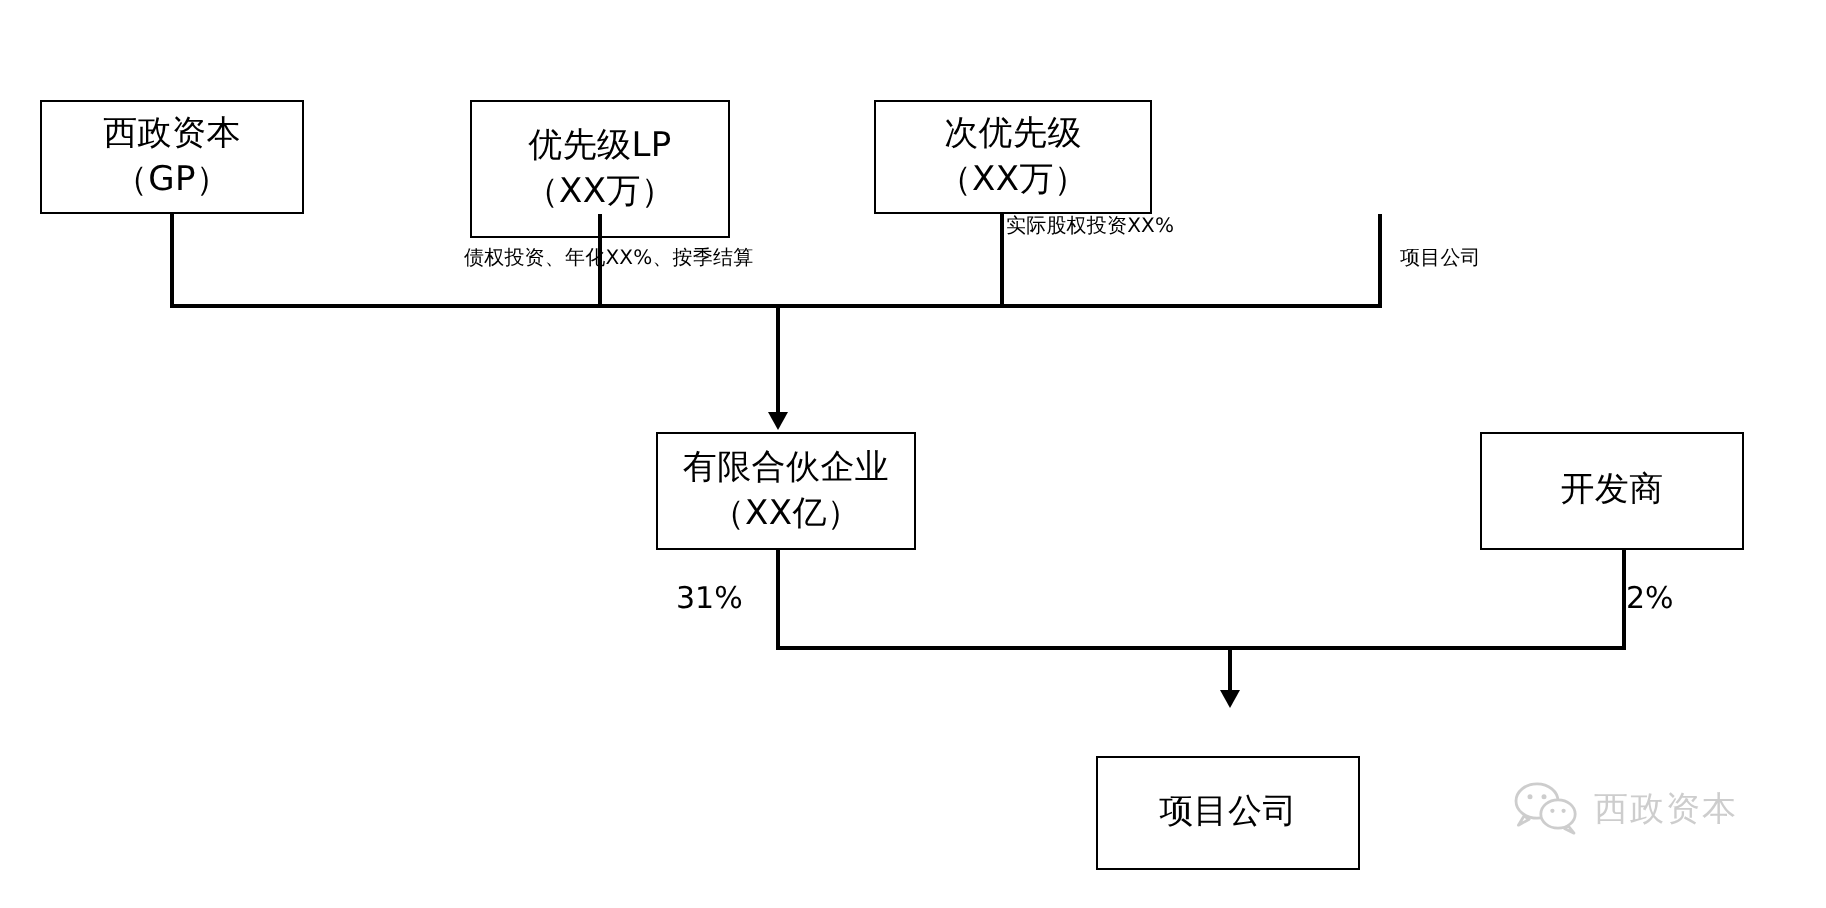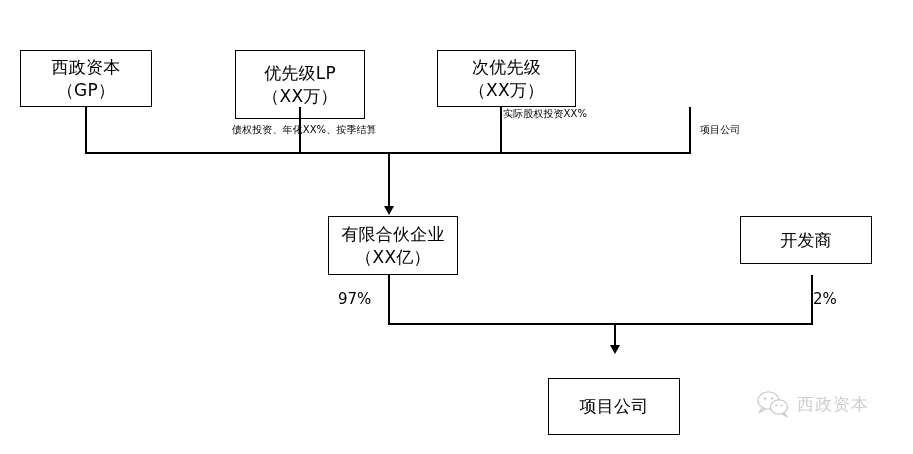--- a/index.html
+++ b/index.html
@@ -126,34 +126,34 @@
 
   <div class="edge-label" style="left:232px; top:124px;">债权投资、年化XX%、按季结算</div>
   <div class="edge-label" style="left:503px; top:108px;">实际股权投资XX%</div>
   <div class="edge-label" style="left:700px; top:124px;">项目公司</div>
 
   <div class="node" style="left:328px; top:216px; width:130px; height:59px;text-align:center;">
     <span>有限合伙企业
 （XX亿）</span>
   </div>
 
-  <div class="node" style="left:740px; top:216px; width:132px; height:48px;justify-content:flex-end;">
+  <div class="node" style="left:740px; top:216px; width:132px; height:59px;justify-content:flex-end;">
     <span>开发商</span>
   </div>
 
   <div class="line v" style="left:388px; top:275px; height:49px;"></div>
 
   <div class="line v" style="left:811px; top:275px; height:49px;"></div>
 
   <div class="line h" style="left:388px; top:323px; width:425px;"></div>
 
   <div class="line v" style="left:614px; top:323px; height:25px;"></div>
   <div class="arrowhead" style="left:610px; top:345px;"></div>
 
-  <div class="pct-label" style="left:338px; top:290px;">97%</div>
+  <div class="pct-label" style="left:338px; top:290px;">31%</div>
   <div class="pct-label" style="left:813px; top:290px;">2%</div>
 
   <div class="node" style="left:548px; top:355px; width:132px; height:57px;margin-top:23px;">
     <span>项目公司</span>
   </div>
 
   <div id="watermark">
     <span>
       <svg width="34" height="28" viewBox="0 0 34 28" aria-hidden="true">
         <ellipse cx="12.5" cy="10.5" rx="10.5" ry="8.6" fill="none" stroke="#8a8a8a" stroke-width="1.4"></ellipse>

